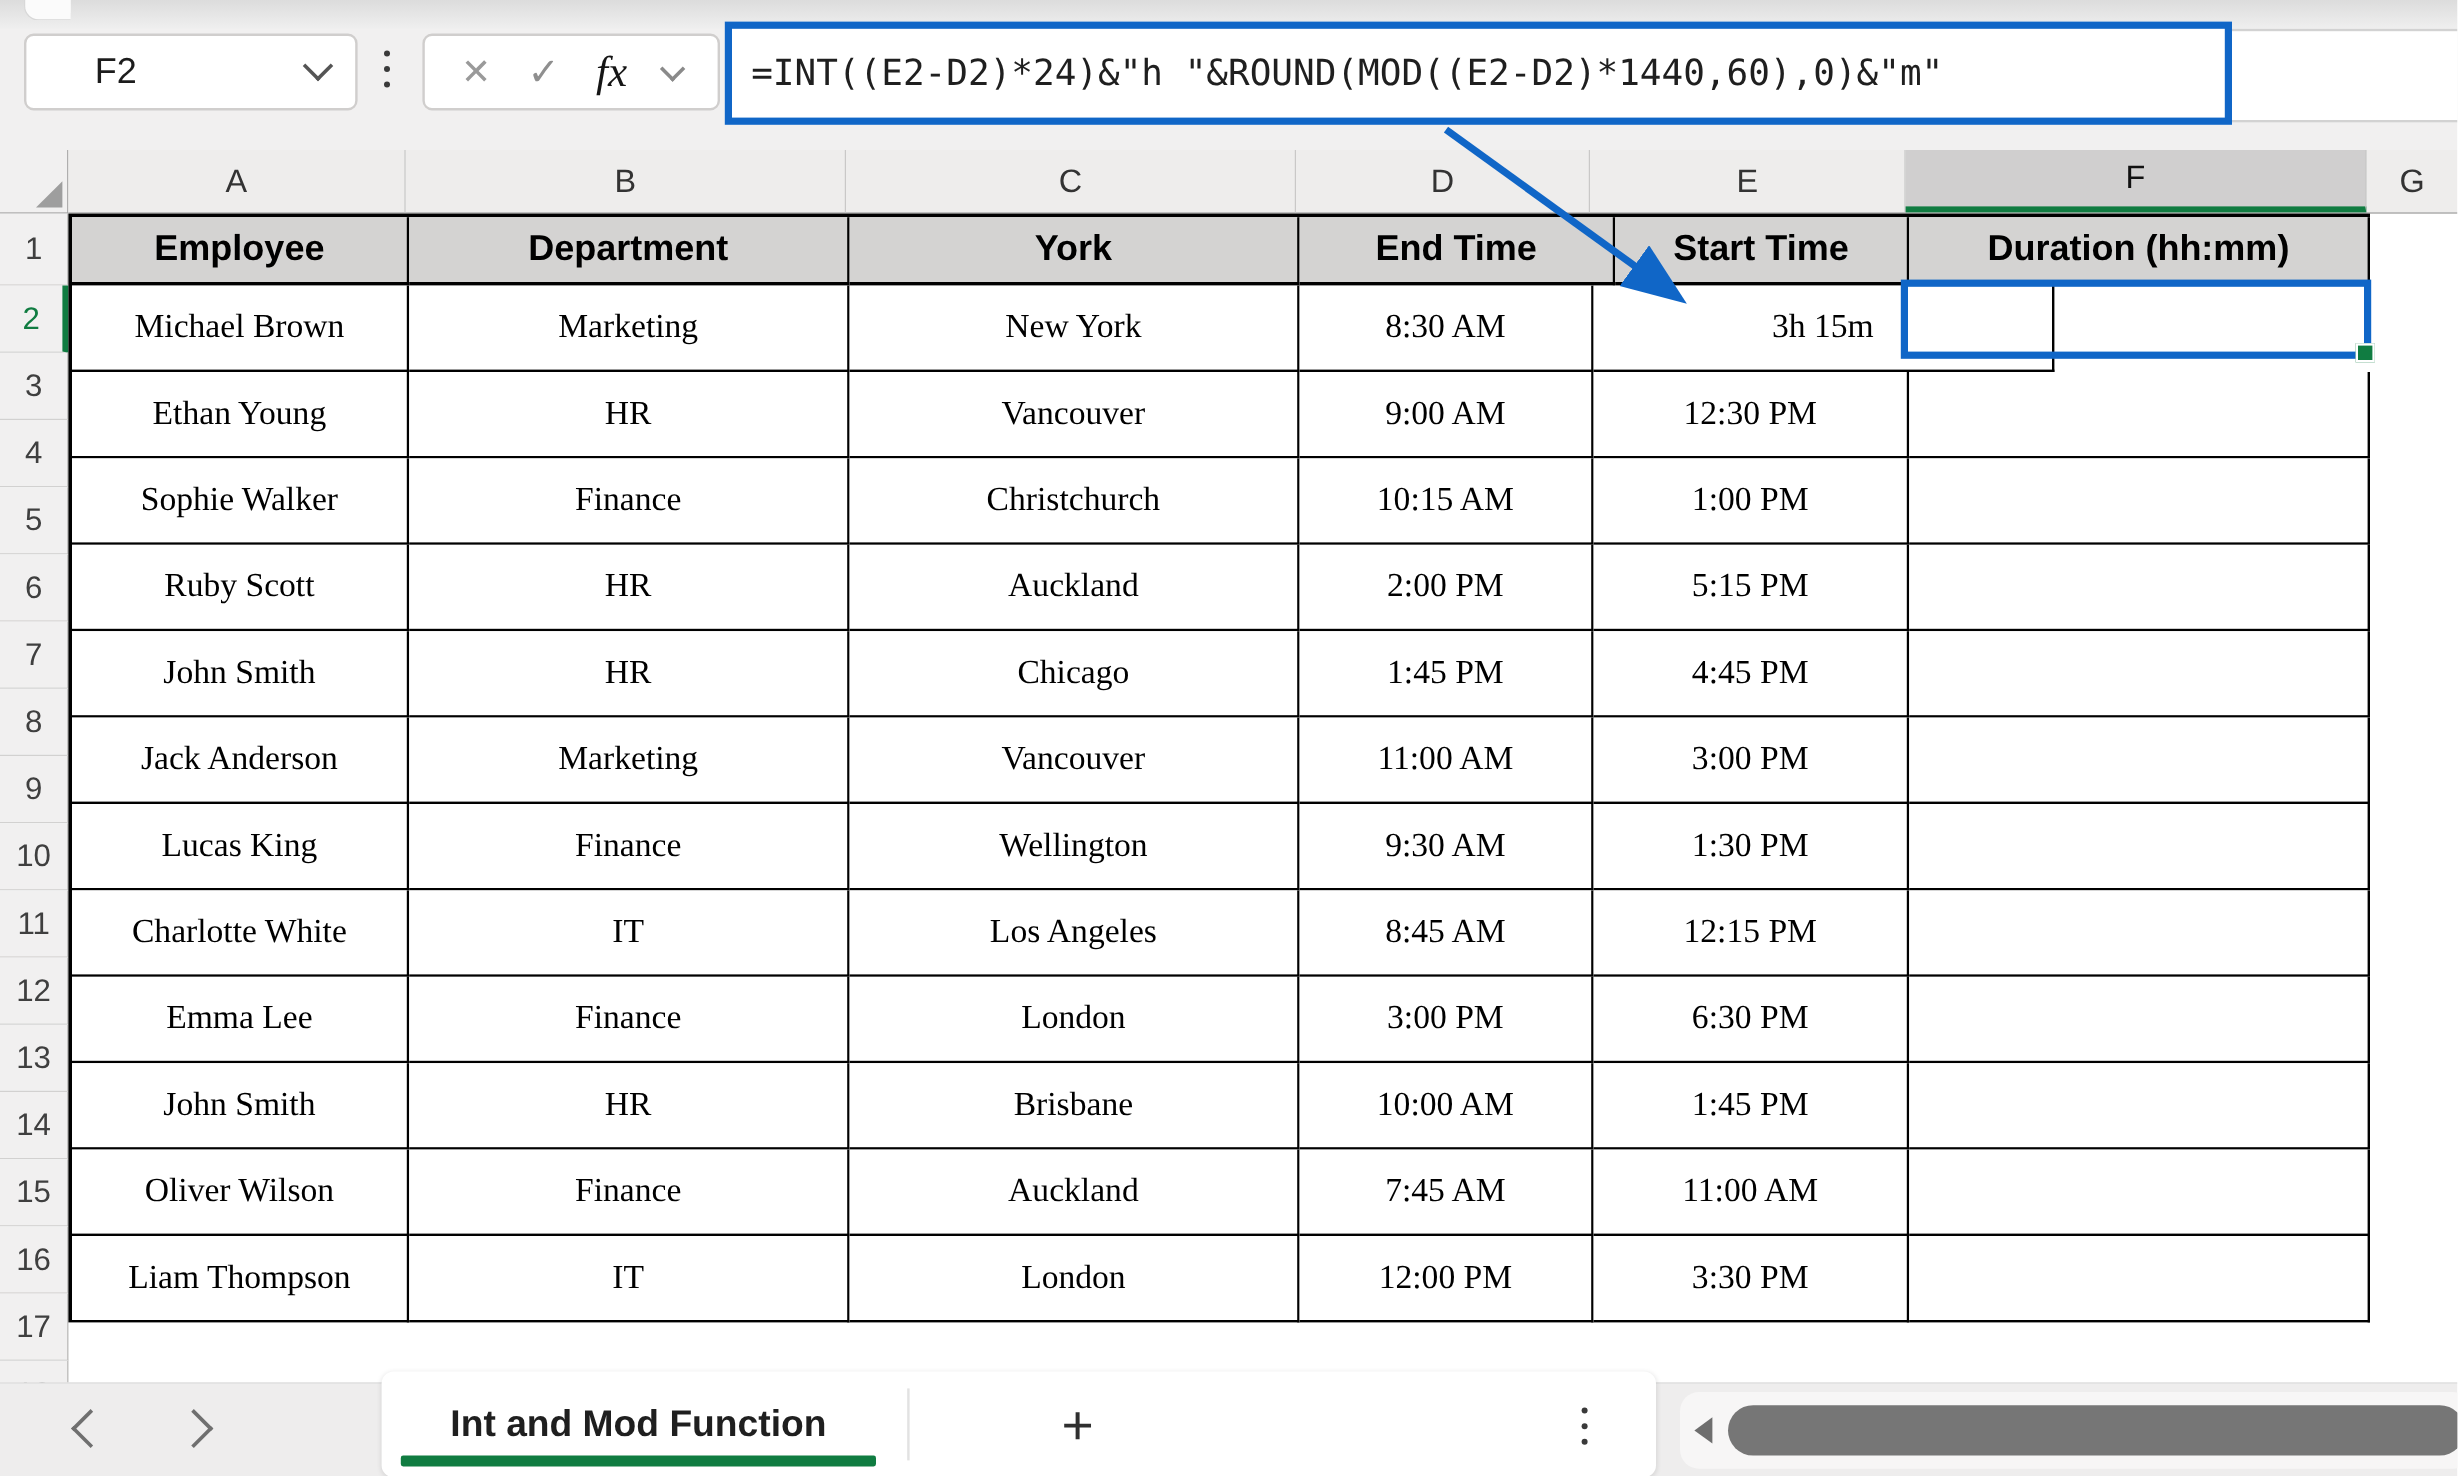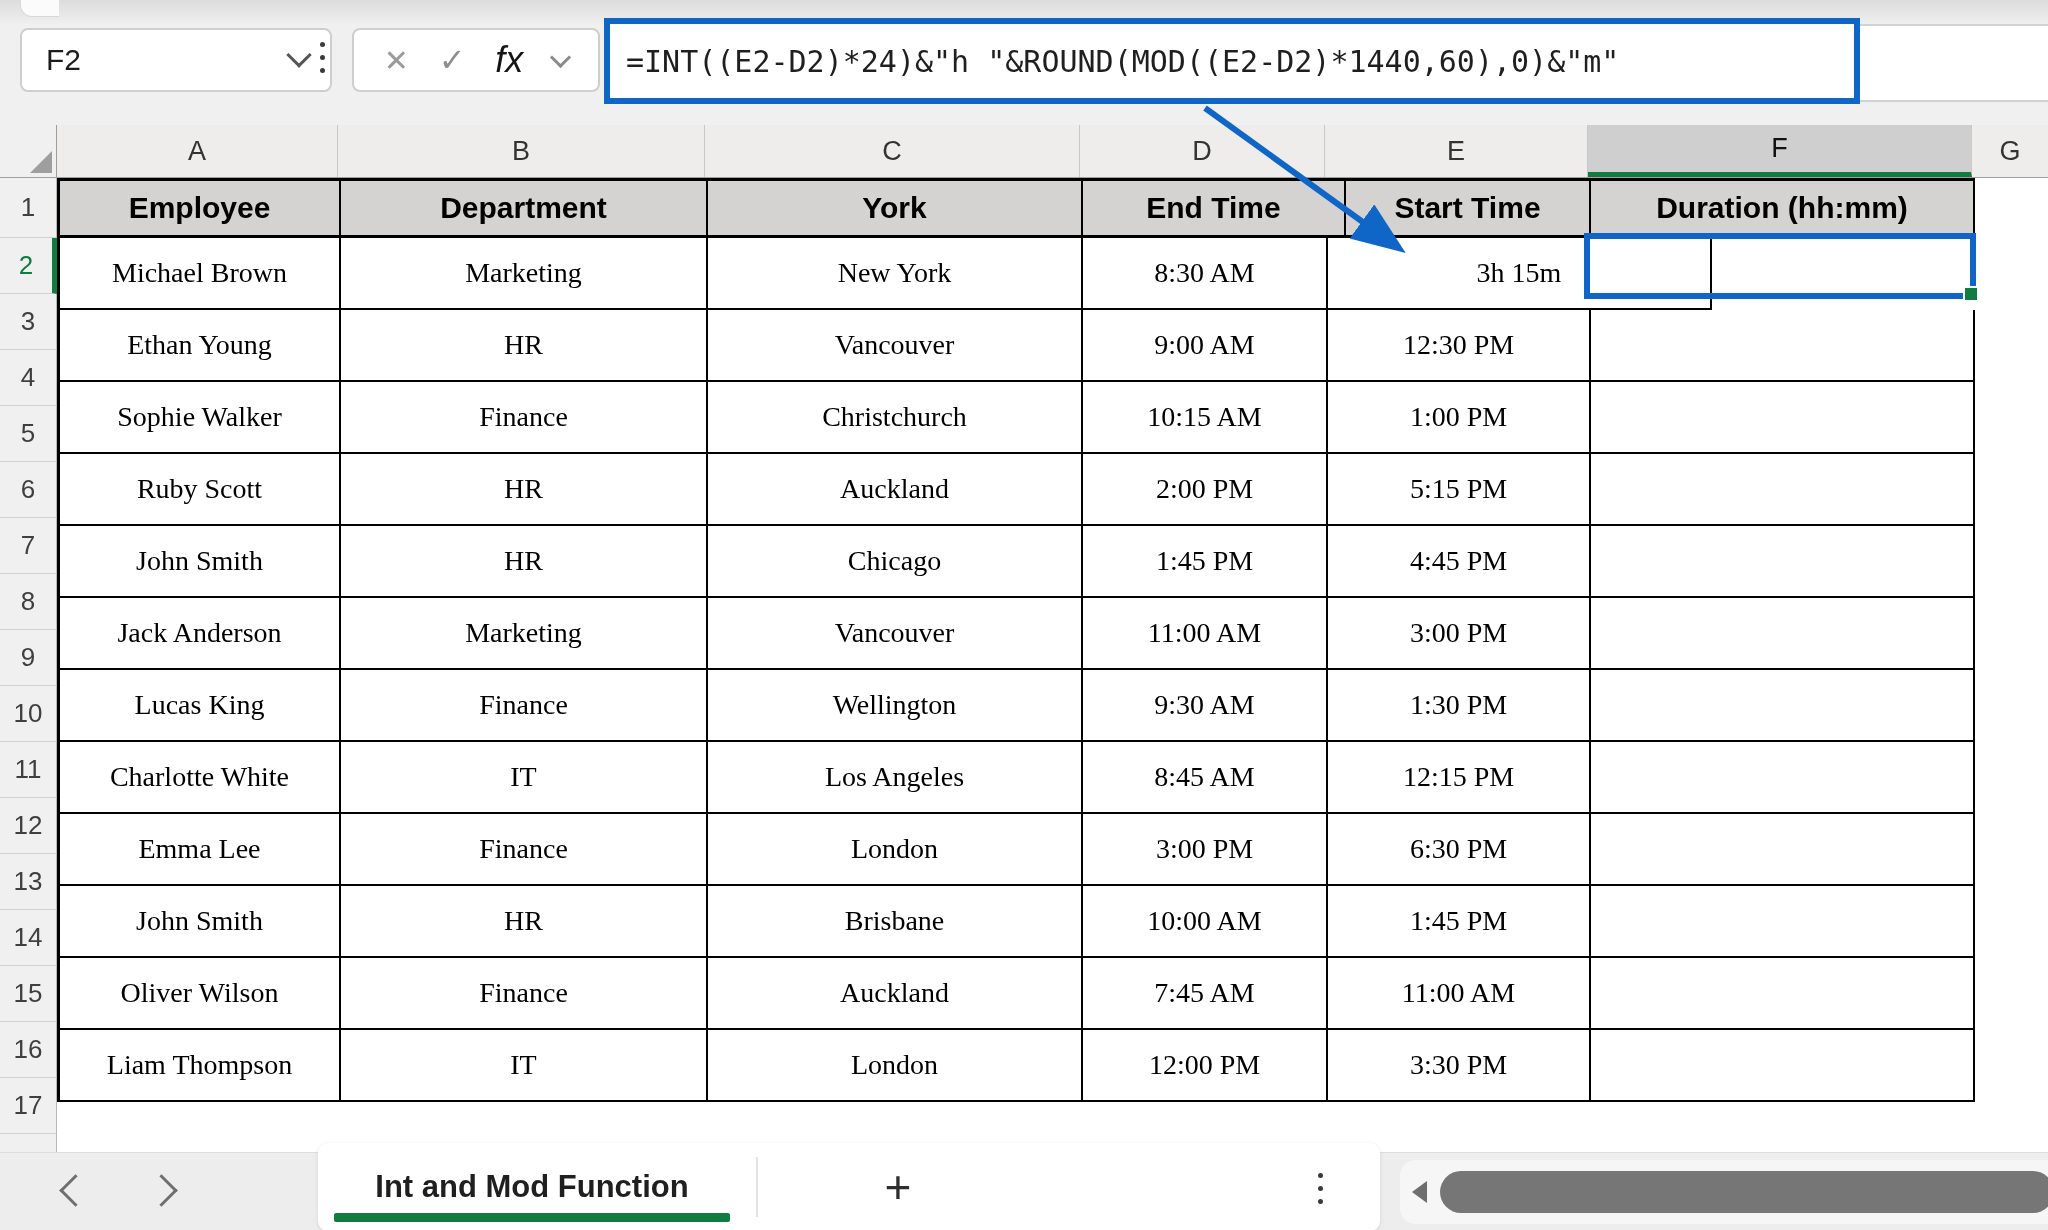--- a/index.html
+++ b/index.html
@@ -5,35 +5,35 @@
   html,body{margin:0;padding:0;background:#fff;}
   .app{position:relative;width:2048px;height:1230px;background:#ffffff;
        font-family:"Liberation Sans",sans-serif;overflow:hidden;}
 
   
   .toolbar{position:absolute;left:0;top:0;width:100%;height:125px;background:#f1f0f0;}
   .topstrip{position:absolute;left:0;top:0;right:0;height:24px;
             background:linear-gradient(#dcdcdc,#efefef);}
   .remnant{position:absolute;left:20px;top:-4px;width:38px;height:20px;background:#fbfbfb;
            border:1px solid #d8d8d8;border-top:none;border-right:none;border-radius:0 0 0 12px;}
-  .name-box{position:absolute;left:20px;top:28px;width:312px;height:64px;background:#fff;
-            border:2px solid #d0cecd;border-radius:8px;display:flex;align-items:center;box-sizing:border-box;}
+  .name-box{position:absolute;left:20px;top:28px;width:278px;height:64px;background:#fff;
+            border:2px solid #d0cecd;border-radius:8px;display:flex;align-items:center;box-sizing:border-box;padding-left:33px;}
   .name-box .val{padding-left:24px;font-size:30px;color:#1c1c1c;}
   .chev-down{width:15px;height:15px;border-right:3px solid #555;border-bottom:3px solid #555;
              transform:rotate(45deg);display:inline-block;}
   .name-box .chevwrap{margin-left:auto;margin-right:22px;margin-top:-6px;}
   .vdots{display:flex;flex-direction:column;align-items:center;}
   .vdots i{width:5px;height:5px;border-radius:50%;background:#3a3a3a;margin:4px 0;}
   .tb-dots{position:absolute;left:320px;top:38px;}
   .fx-group{position:absolute;left:352px;top:28px;width:248px;height:64px;background:#fff;
             border:2px solid #d0cecd;border-radius:8px;display:flex;align-items:center;
             justify-content:space-evenly;box-sizing:border-box;}
   .icon-x{font-size:30px;color:#9a9a9a;}
   .icon-check{font-size:32px;color:#8f8f8f;}
-  .icon-fx{font-family:Liberation Sans, sans-serif;font-style:italic;font-size:36px;color:#151515;}
+  .icon-fx{font-family:Liberation Serif, serif;font-style:italic;font-size:36px;color:#151515;}
   .fx-chev{width:12px;height:12px;border-right:3px solid #8a8a8a;border-bottom:3px solid #8a8a8a;
            transform:rotate(45deg);margin-top:-6px;}
   .fbar-track{position:absolute;left:606px;top:24px;right:0;height:78px;background:#fff;
               border-top:2px solid #d2d2d2;border-bottom:2px solid #d2d2d2;box-sizing:border-box;}
   .formula-box{position:absolute;left:604px;top:18px;width:1256px;height:86px;background:#fff;
                border:6px solid #1066c7;display:flex;align-items:center;box-sizing:border-box;z-index:5;}
   .formula-text{font-family:"DejaVu Sans Mono","Liberation Mono",monospace;font-size:30px;
                 color:#1f1f1f;padding-left:16px;white-space:pre;}
 
   

